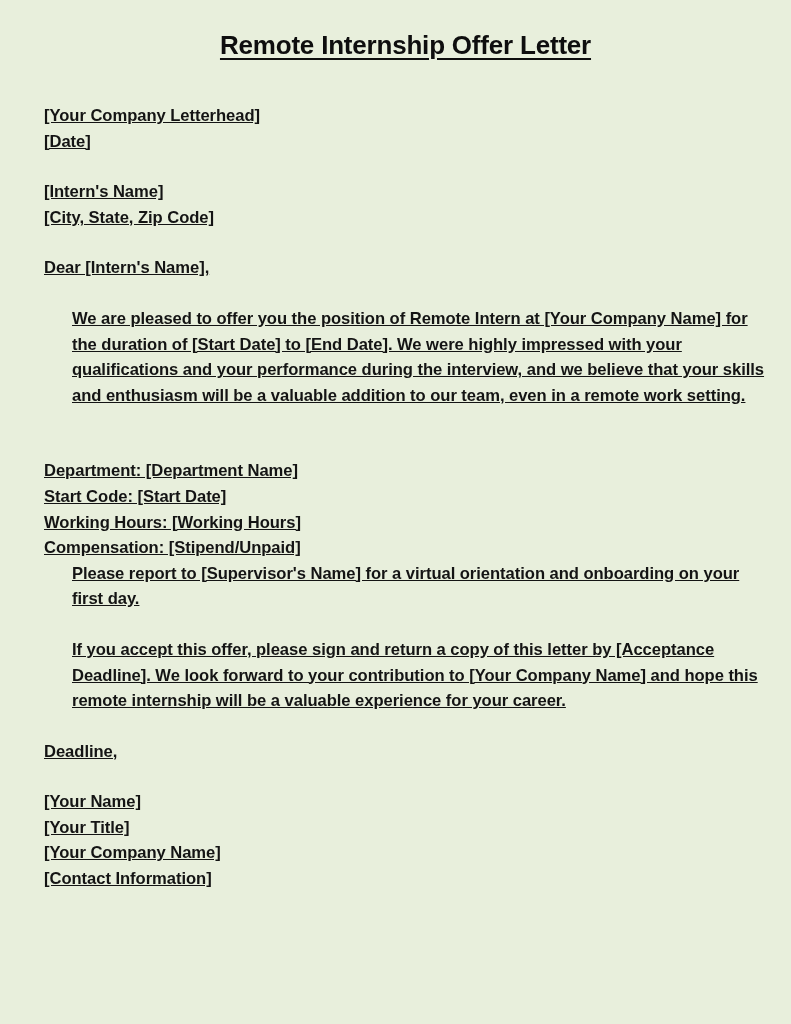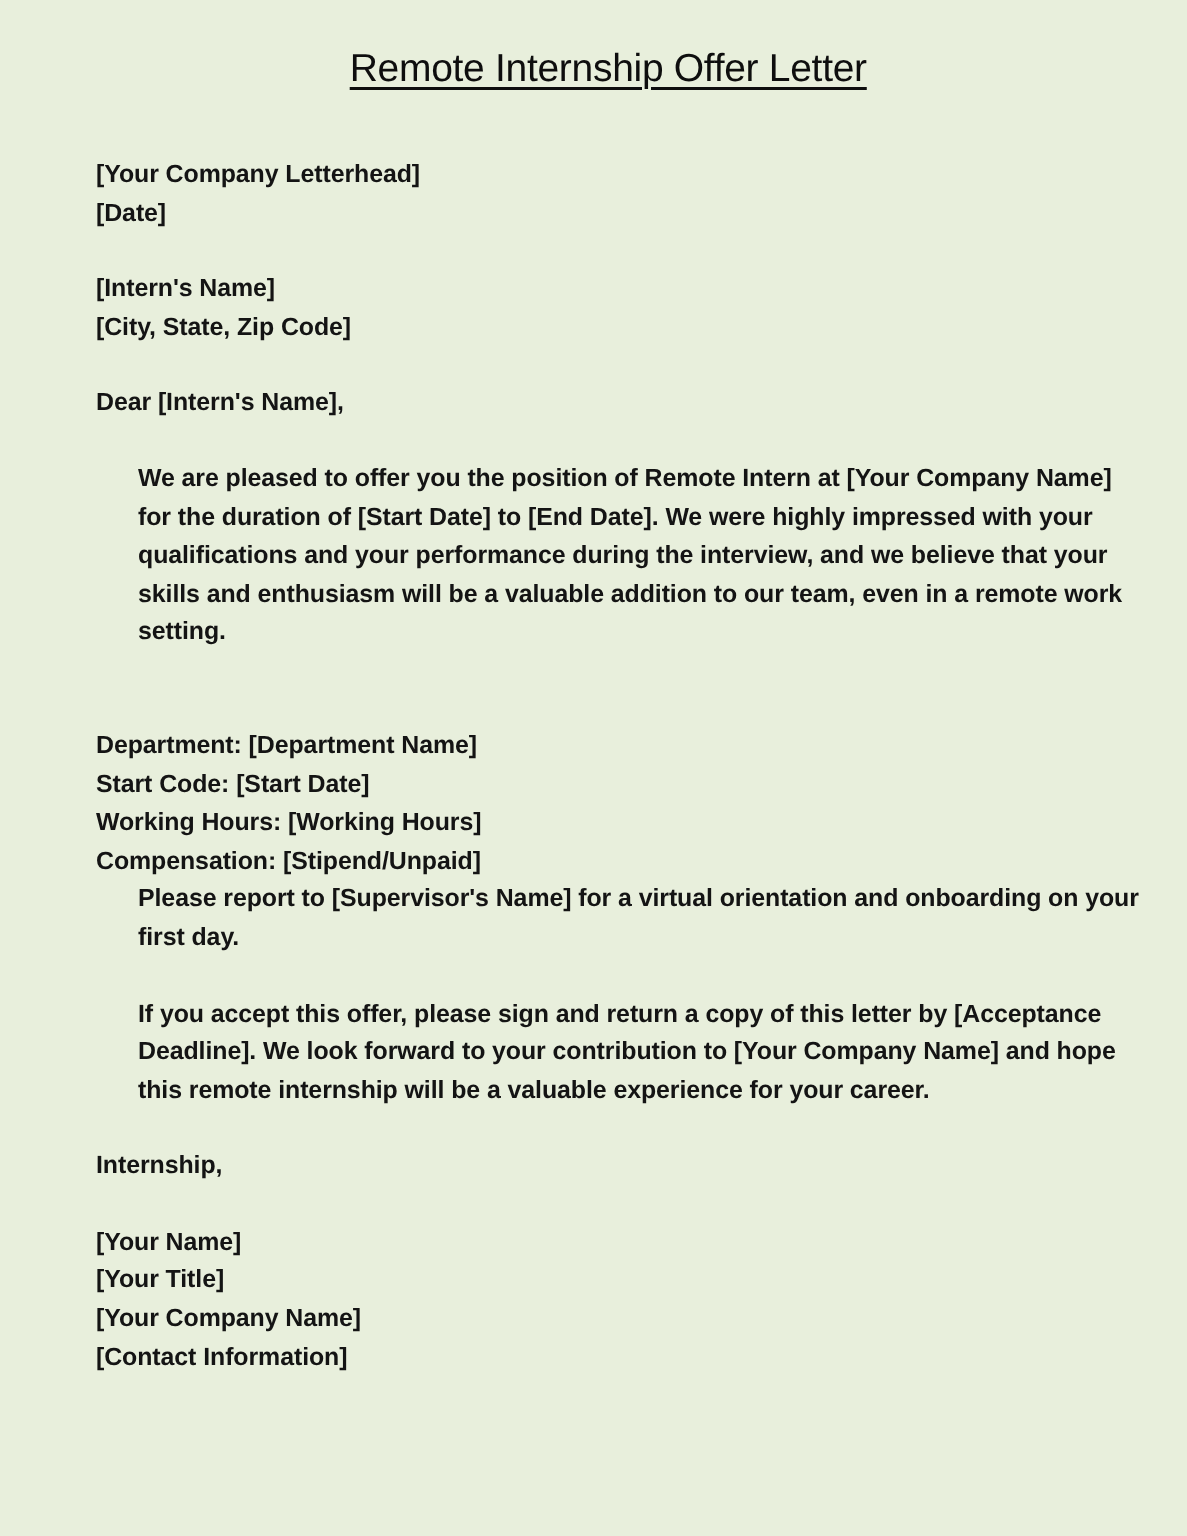--- a/index.html
+++ b/index.html
@@ -18,32 +18,33 @@
     width: 791px;
     height: 1024px;
     background: #e8efdc;
     box-sizing: border-box;
     padding: 0;
     position: relative;
   }
   .doc-title {
     text-align: center;
     font-size: 26px;
-    font-weight: normal;
+    font-weight: bold;
     letter-spacing: -0.2px;
     text-decoration: underline;
     text-underline-offset: 4px;
     text-decoration-thickness: 2px;
     margin: 0;
     padding-top: 30px;
     color: #0e0e0e;
     padding-left: 20px;
   }
   .body-wrap {
-    padding: 0 26px 0 64px;
+    padding: 0 26px 0 44px;
+    text-decoration: underline;
   }
   .line, .para {
     font-size: 16.6px;
     font-weight: bold;
     line-height: 25.6px;
     margin: 0;
     color: #141414;
     letter-spacing: -0.05px;
   }
   .para {
@@ -97,21 +98,21 @@
       <p class="line">Compensation: [Stipend/Unpaid]</p>
       <p class="para">Please report to [Supervisor's Name] for a virtual orientation and onboarding on your first day.</p>
     </div>
 
     <div class="gap-md"></div>
 
     <p class="para">If you accept this offer, please sign and return a copy of this letter by [Acceptance Deadline]. We look forward to your contribution to [Your Company Name] and hope this remote internship will be a valuable experience for your career.</p>
 
     <div class="gap-md"></div>
 
-    <p class="line">Internship,</p>
+    <p class="line">Deadline,</p>
 
     <div class="gap-md"></div>
 
     <div class="block">
       <p class="line">[Your Name]</p>
       <p class="line">[Your Title]</p>
       <p class="line">[Your Company Name]</p>
       <p class="line">[Contact Information]</p>
     </div>
 

